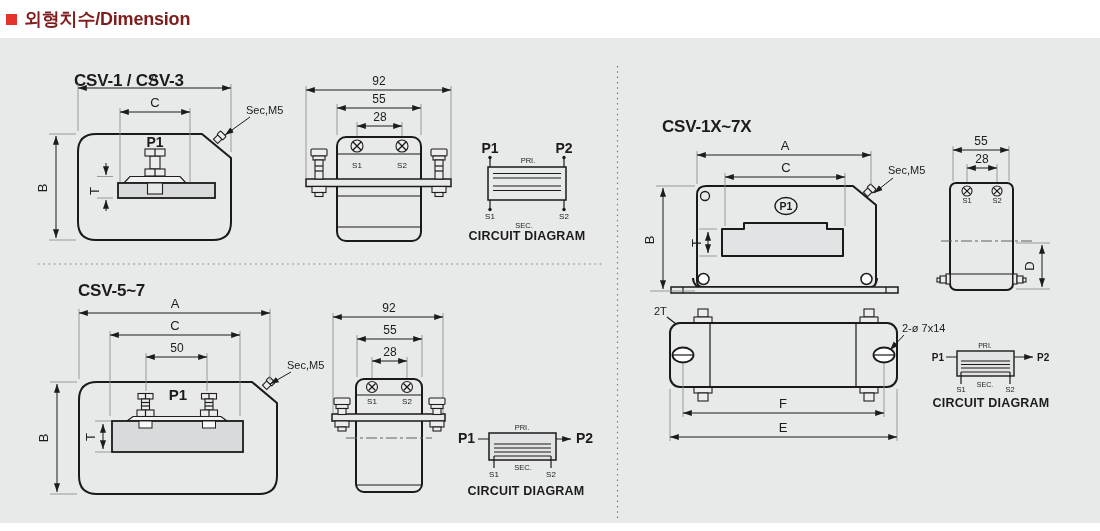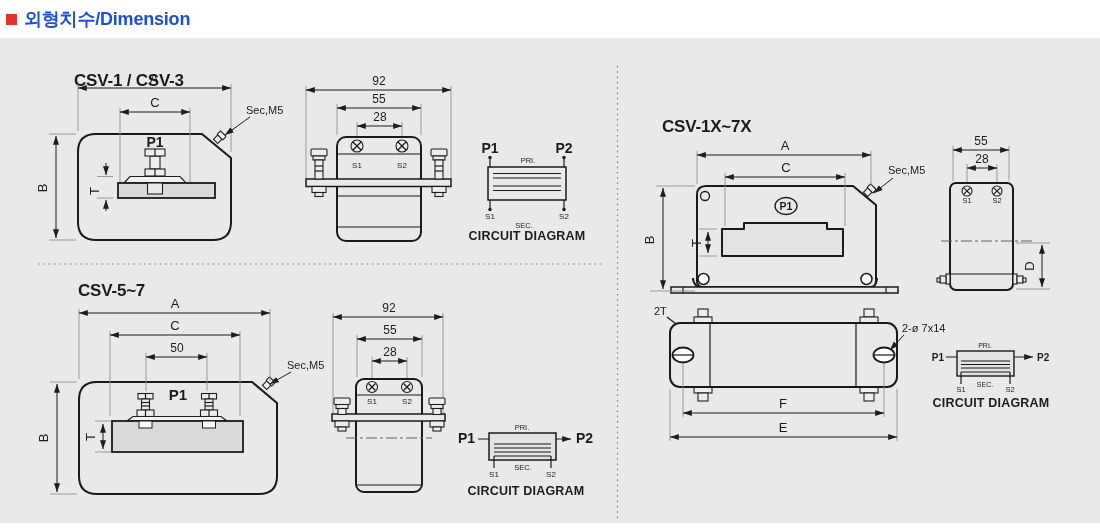--- a/index.html
+++ b/index.html
@@ -1,20 +1,20 @@
 <!DOCTYPE html>
 <html><head>
 <meta charset="utf-8">
 <style>
   html,body{margin:0;padding:0;background:#ffffff;}
   body{font-family:"Liberation Sans", sans-serif;}
   .stage{position:relative;width:1100px;height:531px;background:#ffffff;overflow:hidden;}
   .hdr{position:absolute;left:6px;top:7px;display:flex;align-items:center;gap:7px;z-index:2;}
   .hdr .sq{width:11px;height:11px;background:#e5332c;}
-  .hdr .ttl{font-size:18px;font-weight:700;color:#1d4ed8;letter-spacing:-0.2px;}
+  .hdr .ttl{font-size:18px;font-weight:700;color:#7f1d1d;letter-spacing:-0.2px;}
   svg{position:absolute;left:0;top:0;}
   svg text{fill:#1b1b1b;}
   .sect-title{font-size:17px;font-weight:700;letter-spacing:-0.2px;}
   .dimlbl{font-size:13px;}
   .numlbl{font-size:12px;}
   .smlbl{font-size:8px;}
   .tinylbl{font-size:7.5px;}
   .plbl{font-size:14px;font-weight:700;}
   .caplbl{font-size:12.5px;font-weight:700;letter-spacing:0.2px;}
   .seclbl{font-size:11px;}

